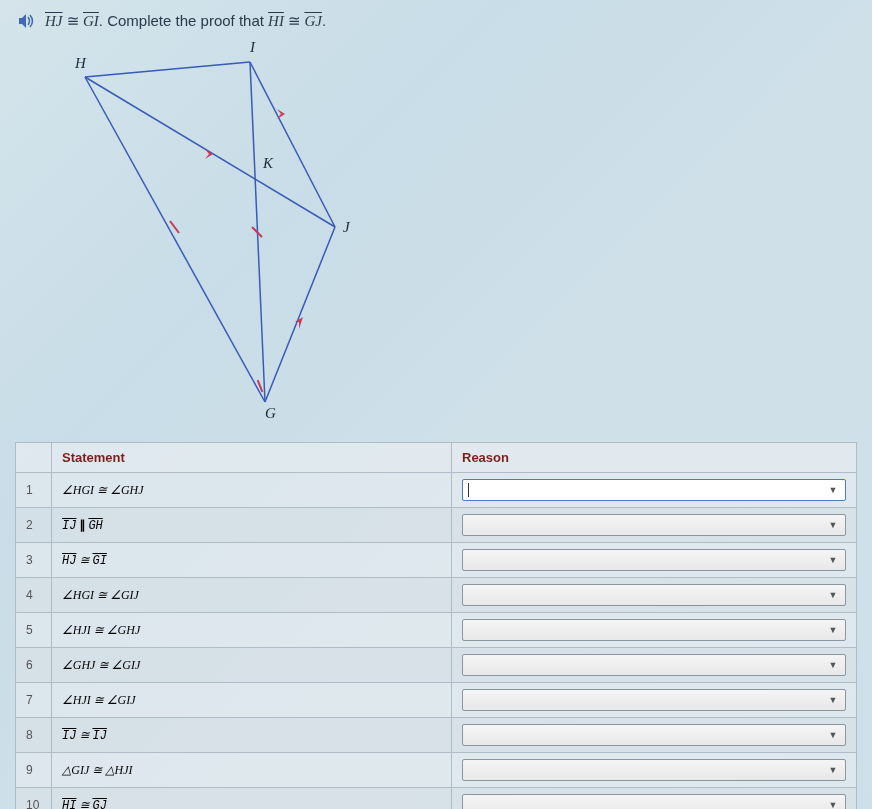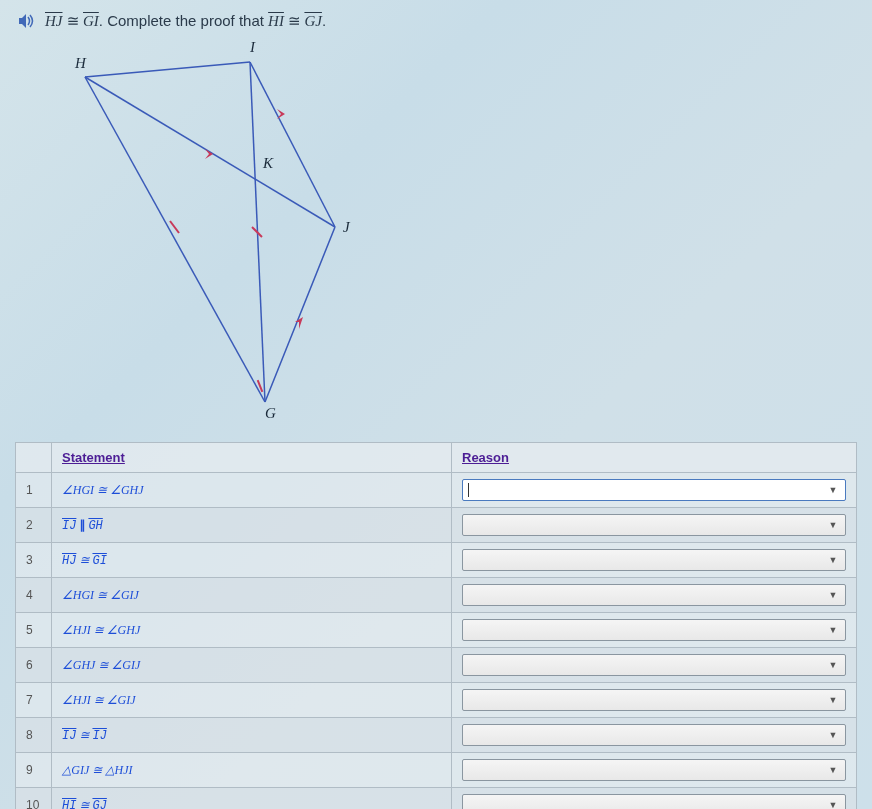--- a/index.html
+++ b/index.html
@@ -56,33 +56,32 @@
     }
     .proof-table td, .proof-table th {
       border: 1px solid #b0bcc5;
       padding: 6px 10px;
       text-align: left;
       height: 30px;
     }
     .proof-table th {
       background: rgba(230,235,240,0.7);
       font-weight: bold;
-      color: #4c1d95;
+      color: #7f1d1d;
       font-size: 13px;
       padding: 2px 10px;
-      text-decoration: underline;
     }
     .proof-table tbody tr:nth-child(odd) { background: rgba(235,238,240,0.4); }
     .proof-table tbody tr:nth-child(even) { background: rgba(215,222,228,0.5); }
     .row-num {
       width: 36px;
       text-align: center;
       color: #555;
     }
-    .statement-col { width: 400px; font-family: Georgia, serif; font-style: italic; color: #1d4ed8;}
+    .statement-col { width: 400px; font-family: Georgia, serif; font-style: italic; color: #000000;}
     .reason-col { padding: 4px 6px; }
     .reason-input {
       width: 100%;
       height: 22px;
       border: 1px solid #8a96a0;
       background: linear-gradient(#f5f5f5, #e8e8e8);
       border-radius: 2px;
       position: relative;
       display: flex;
       align-items: center;

